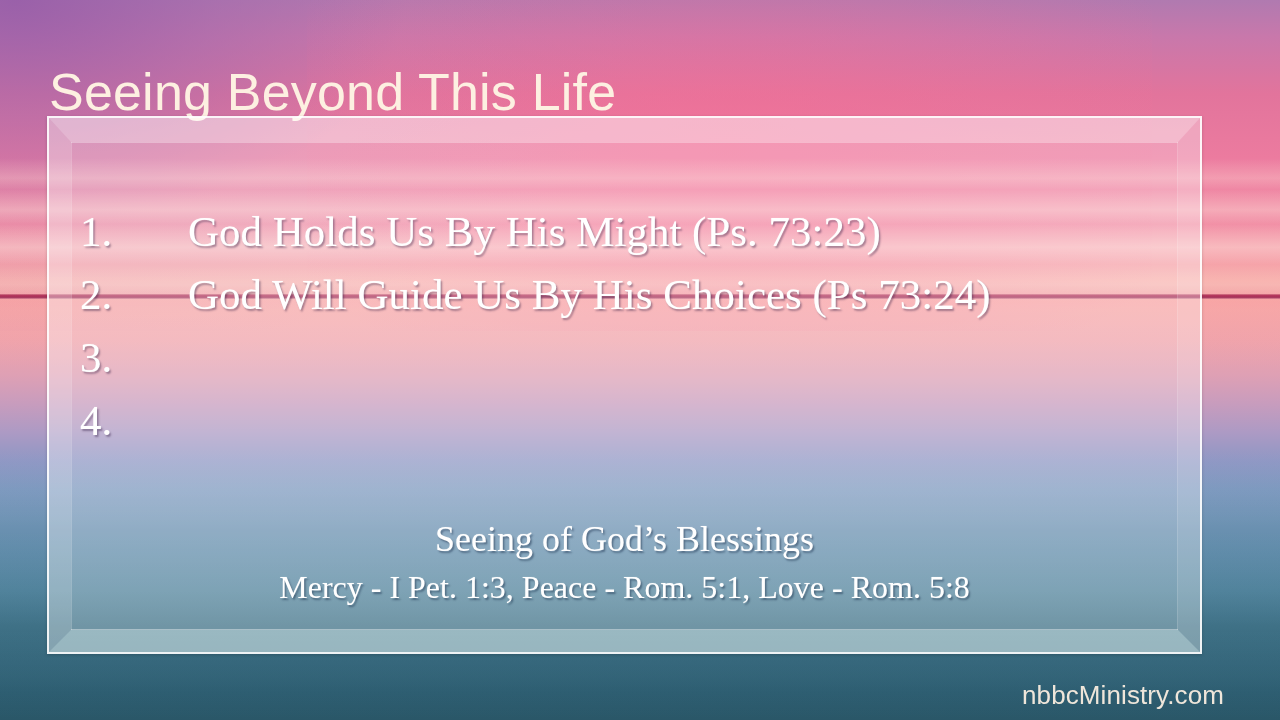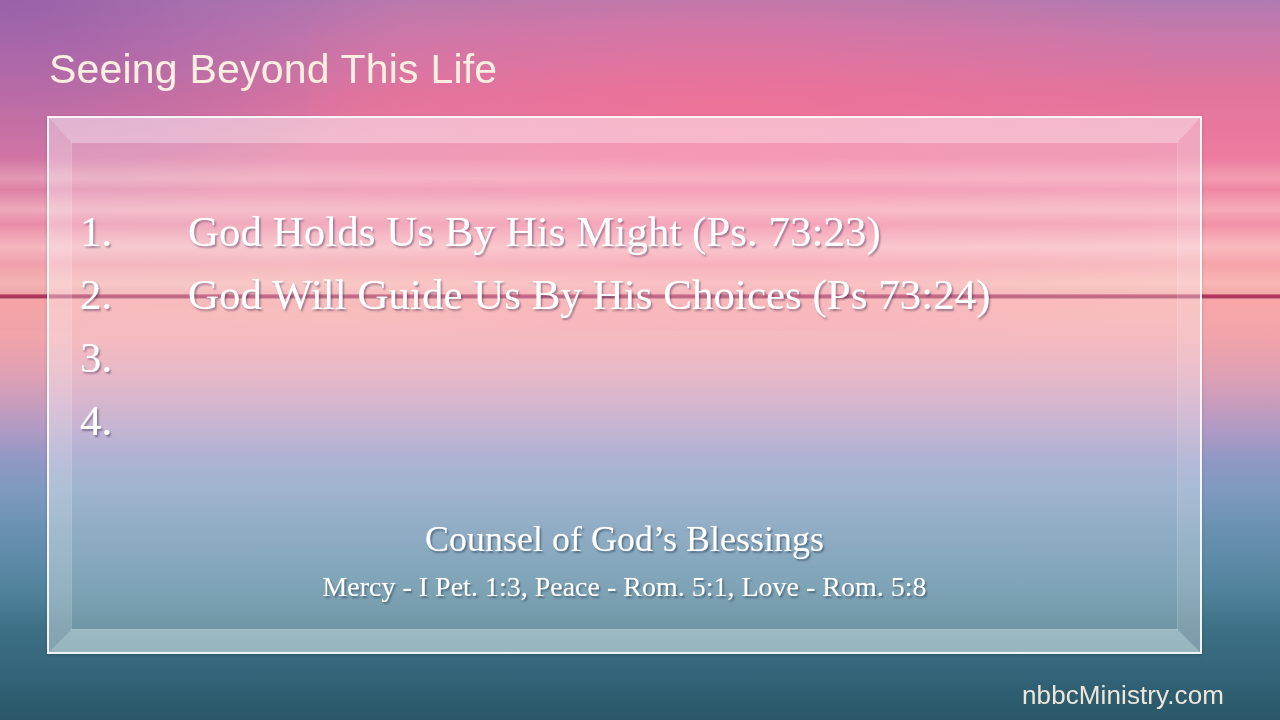--- a/index.html
+++ b/index.html
@@ -114,23 +114,23 @@
         rgba(160,205,210,0.05) 52%,
         rgba(255,255,255,0.00) 66%,
         rgba(120,180,190,0.04) 84%,
         rgba(255,255,255,0.00) 100%);
   }
 
   
   .title {
     position: absolute;
     left: 49px;
-    top: 46px;
+    top: 62px;
     font-family: "Liberation Sans", "DejaVu Sans", sans-serif;
-    font-size: 41px;
+    font-size: 52px;
     font-weight: 400;
     letter-spacing: 0.2px;
     color: #fdf0e1;
     white-space: nowrap;
   }
 
   
   .frame {
     position: absolute;
     left: 47px;
@@ -210,21 +210,21 @@
     color: #ffffff;
     text-shadow: 1.5px 1.5px 2px rgba(10,30,60,0.45),
                  0 0 1px rgba(255,255,255,0.55);
   }
   .sub-head {
     font-size: 36px;
     line-height: 47px;
     white-space: nowrap;
   }
   .sub-line {
-    font-size: 28px;
+    font-size: 32px;
     line-height: 48px;
     white-space: nowrap;
   }
 
   
   .watermark {
     position: absolute;
     right: 56px;
     bottom: 9px;
     font-family: "Liberation Sans", "DejaVu Sans", sans-serif;
@@ -275,21 +275,21 @@
           <span class="list-num">3.</span>
         </div>
 
         <div class="list-item">
           <span class="list-num">4.</span>
         </div>
 
       </div>
 
       <div class="sub">
-        <div class="sub-head">Counsel of God’s Blessings</div>
+        <div class="sub-head">Seeing of God’s Blessings</div>
         <div class="sub-line">Mercy - I Pet. 1:3, Peace - Rom. 5:1, Love - Rom. 5:8</div>
       </div>
 
     </div>
   </div>
 
   <div class="watermark">nbbcMinistry.com</div>
 
 </div>
 

